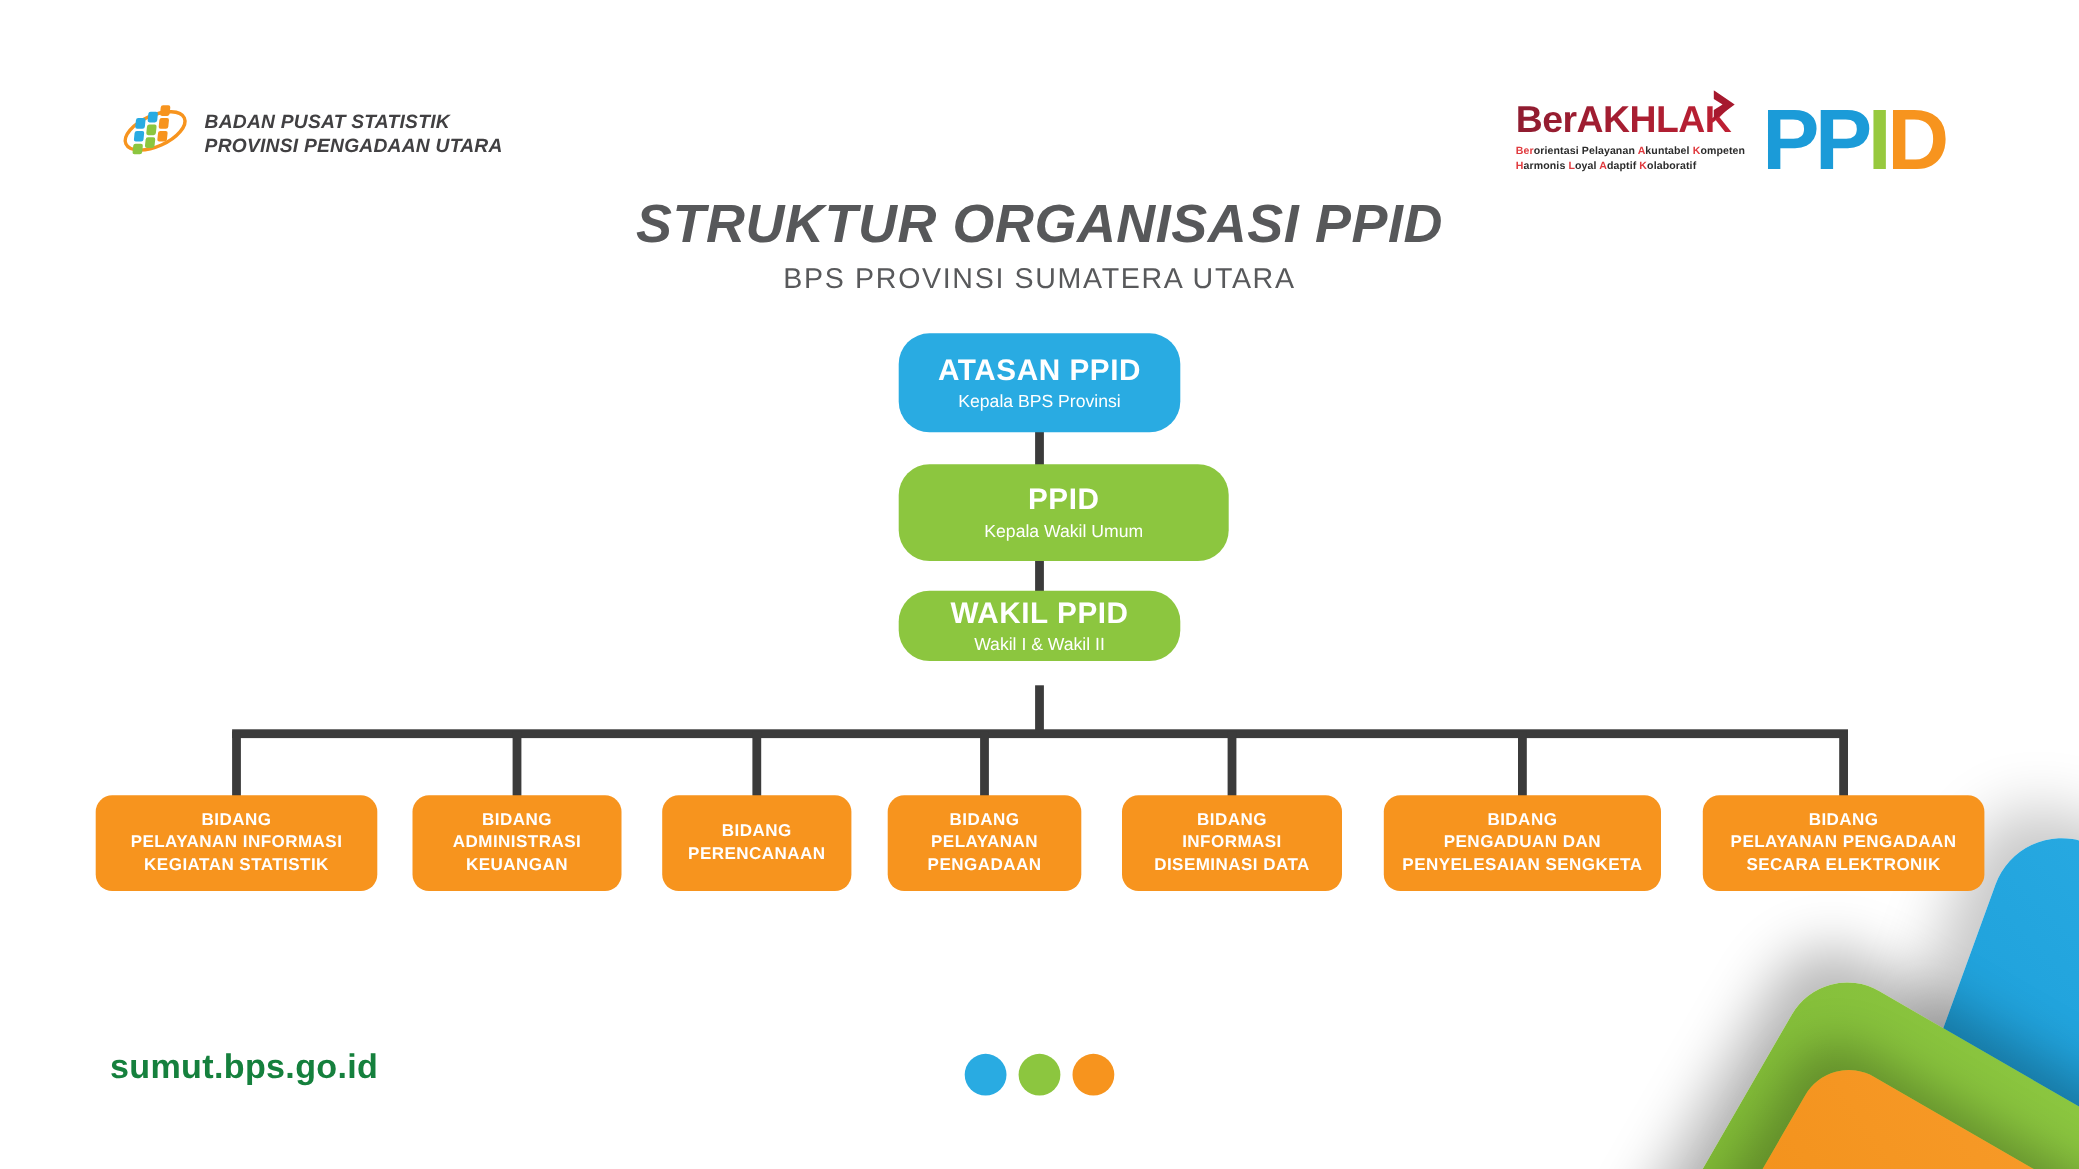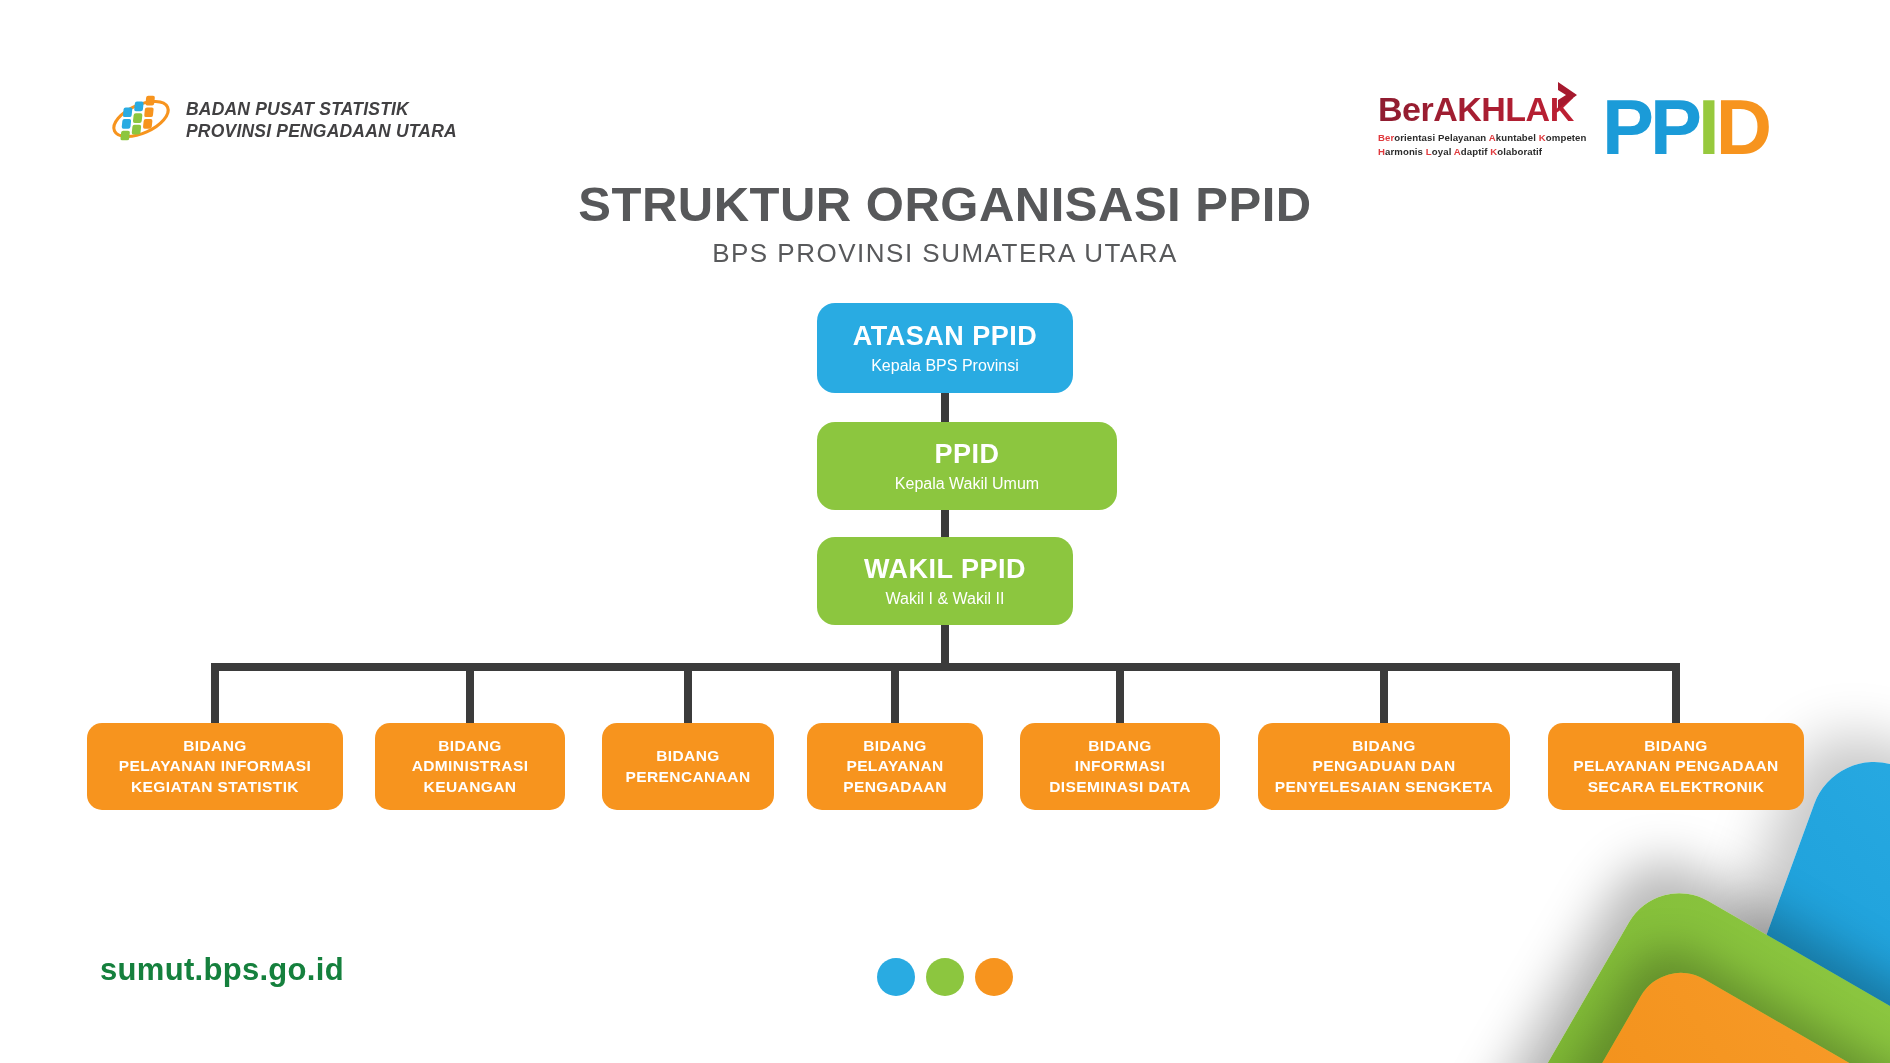--- a/index.html
+++ b/index.html
@@ -16,26 +16,26 @@
   .berakhlak-arrow{position:absolute;left:178px;top:88px;}
   .berakhlak-tag{margin-top:5px;font-size:9.6px;font-weight:bold;color:#2b2b2b;line-height:1.45;letter-spacing:.1px;}
   .berakhlak-tag .red{color:#e03a3e;}
   .ppid-logo{position:absolute;left:1602px;top:76px;width:200px;height:90px;display:flex;align-items:flex-end;line-height:1;}
   .ppid-letter{font-size:78px;font-weight:900;letter-spacing:-4px;}
   .ppid-blue{color:#1b9bd8;}
   .ppid-green{color:#97c93d;}
   .ppid-orange{color:#f7941e;position:relative;}
   
   .title-main{position:absolute;left:0;top:176px;width:1890px;text-align:center;
-    font-size:49px;font-weight:800;color:#57585a;letter-spacing:.5px;}
+    font-size:49px;font-weight:800;color:#57585a;letter-spacing:.5px;font-style:italic;}
   .title-sub{position:absolute;left:0;top:238px;width:1890px;text-align:center;
     font-size:26px;font-weight:400;color:#58595b;letter-spacing:1.5px;}
   
   .connector{position:absolute;background:#3b3b3b;z-index:1;}
-  .node{position:absolute;border-radius:18px;color:#fff;text-align:center;z-index:3;
+  .node{position:absolute;border-radius:28px;color:#fff;text-align:center;z-index:3;
     display:flex;flex-direction:column;justify-content:center;align-items:center;gap:5px;}
   .node-title{font-size:27px;font-weight:800;letter-spacing:.5px;}
   .node-sub{font-size:16px;font-weight:400;}
   .node-blue{background:#29abe2;}
   .node-green{background:#8cc63f;}
   .bidang{position:absolute;top:723px;height:87px;background:#f7941e;border-radius:15px;z-index:3;
     display:flex;align-items:center;justify-content:center;}
   .bidang-label{white-space:pre-line;color:#fff;font-weight:bold;font-size:15.5px;line-height:1.3;
     text-align:center;letter-spacing:.4px;}
   
@@ -128,21 +128,21 @@
   <div class="connector" style="left:1672px;top:665px;width:8px;height:60px;"></div>
 
   <div class="node node-blue" style="left:817px;top:303px;width:256px;height:90px;">
     <div class="node-title">ATASAN PPID</div>
     <div class="node-sub">Kepala BPS Provinsi</div>
   </div>
   <div class="node node-green" style="left:817px;top:422px;width:300px;height:88px;">
     <div class="node-title">PPID</div>
     <div class="node-sub">Kepala Wakil Umum</div>
   </div>
-  <div class="node node-green" style="left:817px;top:537px;width:256px;height:88px;text-align:center;">
+  <div class="node node-green" style="left:817px;top:537px;width:256px;height:64px;text-align:center;">
     <div class="node-title">WAKIL PPID</div>
     <div class="node-sub">Wakil I &amp; Wakil II</div>
   </div>
 
   <div class="bidang" style="left:87px;width:256px;">
     <div class="bidang-label">BIDANG
 PELAYANAN INFORMASI
 KEGIATAN STATISTIK</div>
   </div>
   <div class="bidang" style="left:375px;width:190px;">

